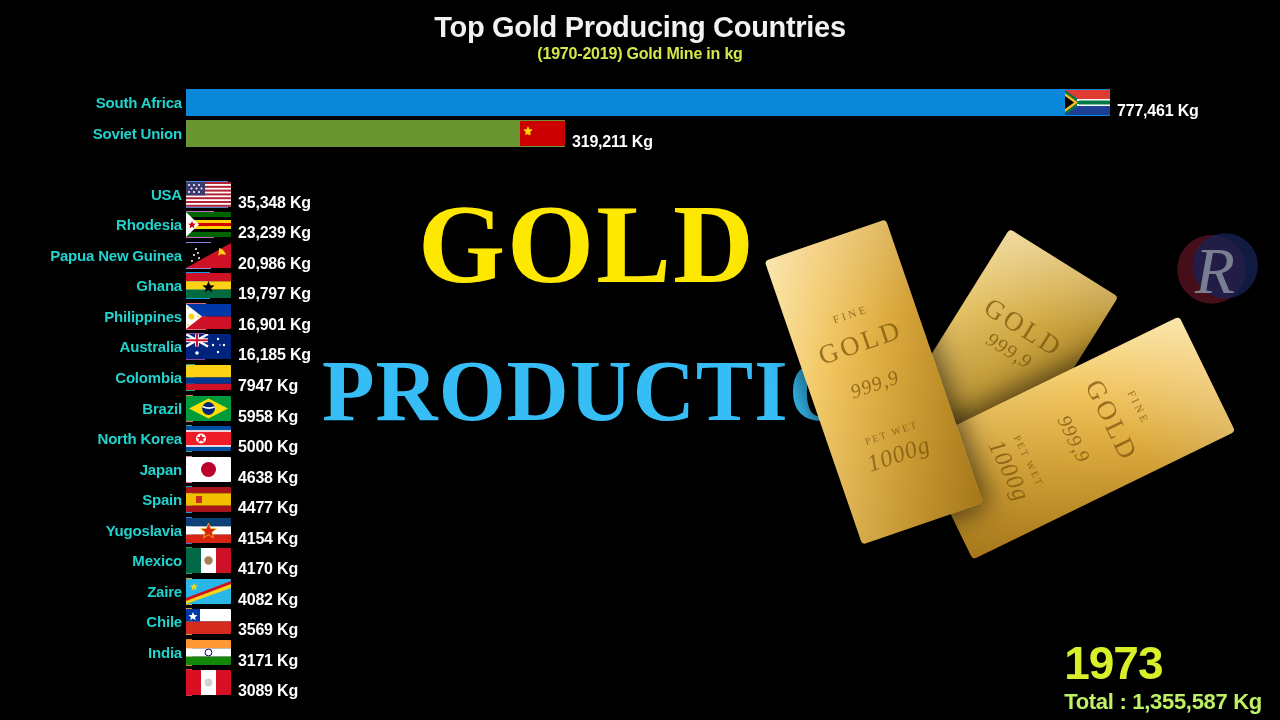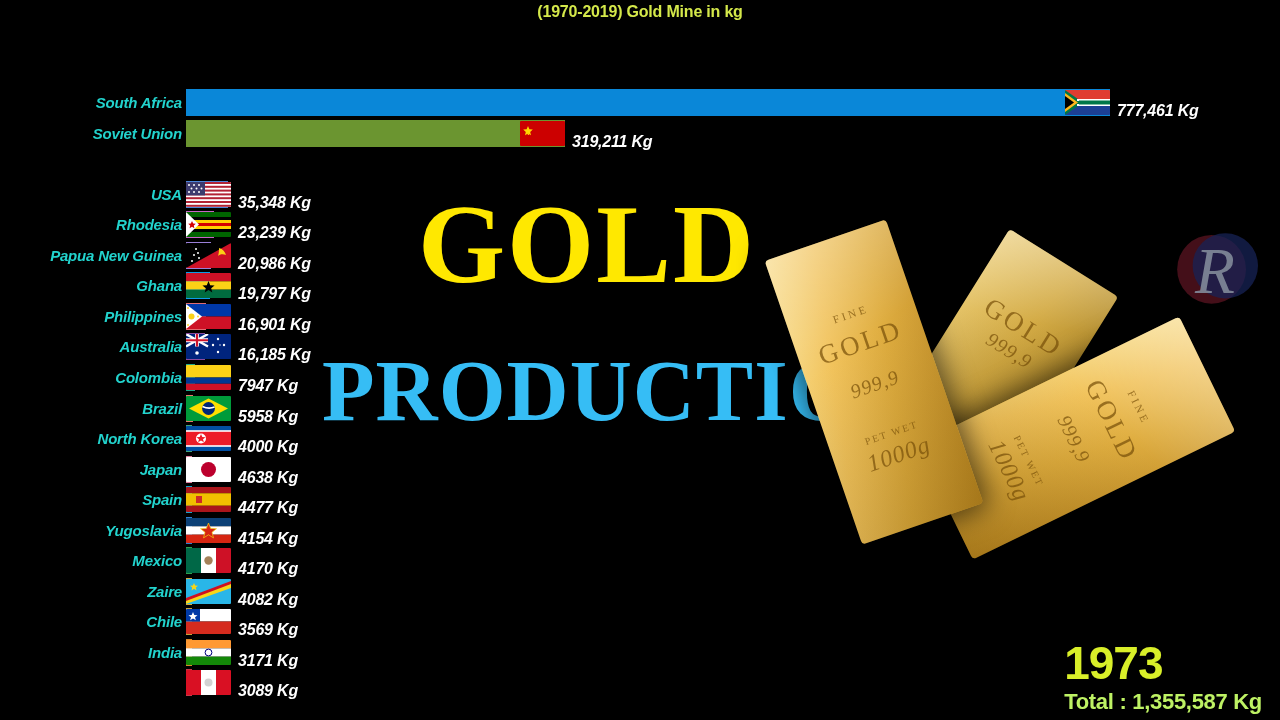--- a/index.html
+++ b/index.html
@@ -17,21 +17,21 @@
     letter-spacing:-0.3px; padding-top:12px; line-height:1.05;
     text-shadow:0 1px 2px #000;
   }
   #chart-subtitle {
     font-size:16px; font-weight:bold; color:#d4e84a;
     padding-top:3px; letter-spacing:-0.2px;
   }
 
   
   #chart-area { position:absolute; top:89px; left:0; width:1280px; height:615px; }
-  .bar-row { position:absolute; left:0; width:1096px; height:27px;font-style:italic; }
+  .bar-row { position:absolute; left:0; width:1096px; height:27px; }
   .row-label {
     position:absolute; right:1090px; top:50%; transform:translateY(-50%);
     width:auto; white-space:nowrap;
     font-size:15px; font-weight:bold; color:#22d3cd;
     text-align:right; letter-spacing:-0.2px;
   }
   .label-holder { position:absolute; left:0; top:0; width:182px; height:27px;
       display:flex; align-items:center; justify-content:flex-end; }
   .label-holder .row-label { position:static; transform:none; }
   .bar { position:absolute; left:186px; top:0; height:27px; }
@@ -120,20 +120,21 @@
   }
   #total-value {
     font-size:22px; font-weight:bold; color:#bef264; line-height:1.1;
     padding-top:4px; letter-spacing:-0.3px;
   }
 </style>
 </head>
 <body>
 
 <div id="header">
+  <div id="chart-title">Top Gold Producing Countries</div>
   <div id="chart-subtitle">(1970-2019) Gold Mine in kg</div>
 </div>
 
 <div id="chart-area">
     <div class="bar-row" style="top: 0px;">
       <div class="label-holder">
         <span class="row-label">South Africa</span>
       </div>
       <div class="bar" style="width: 924px; background: rgb(10, 135, 216);"></div>
       <div class="flag" style="left: 1065px;">
@@ -331,21 +332,21 @@
       <div class="bar" style="width: 6px; background: rgb(62, 165, 122);"></div>
       <div class="flag" style="left: 186px;">
         <svg class="flag-img" viewBox="0 0 45 25" preserveAspectRatio="none">
           <rect width="45" height="25" fill="#024fa2"></rect>
        <rect y="4.2" width="45" height="16.6" fill="#fff"></rect>
        <rect y="5.8" width="45" height="13.4" fill="#ed1c27"></rect>
        <circle cx="15" cy="12.5" r="5" fill="#fff"></circle>
        <path d="M15 8 l1.3 3 3.2.2-2.5 2 .9 3.1-2.9-1.8-2.9 1.8.9-3.1-2.5-2 3.2-.2z" fill="#ed1c27"></path>
         </svg>
       </div>
-      <div class="row-value" style="left: 238px;">4000 Kg</div>
+      <div class="row-value" style="left: 238px;">5000 Kg</div>
     </div>
     <div class="bar-row" style="top: 367px;">
       <div class="label-holder">
         <span class="row-label">Japan</span>
       </div>
       <div class="bar" style="width: 6px; background: rgb(221, 127, 160);"></div>
       <div class="flag" style="left: 186px;">
         <svg class="flag-img" viewBox="0 0 45 25" preserveAspectRatio="none">
           <rect width="45" height="25" fill="#fff"></rect>
           <circle cx="22.5" cy="12.5" r="7.5" fill="#bc002d"></circle>

